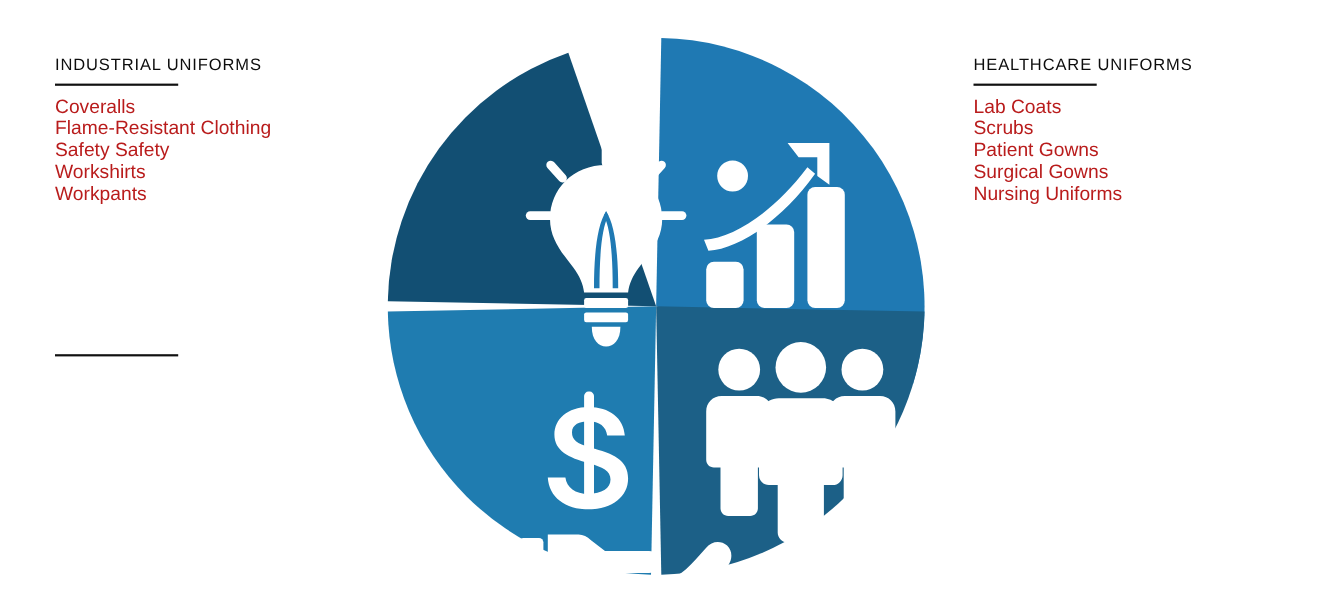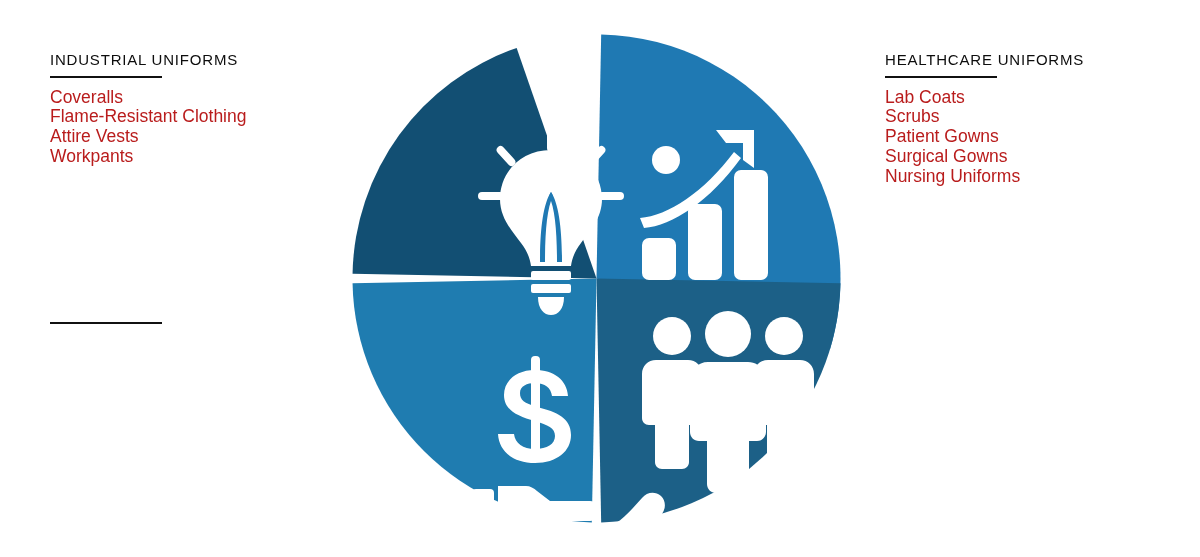--- a/index.html
+++ b/index.html
@@ -73,21 +73,22 @@
 <body>
 
 <div id="canvas">
 
   <div class="block tl">
     <div class="block-title">INDUSTRIAL UNIFORMS</div>
     <div class="block-rule"></div>
     <ul class="block-list">
       <li>Coveralls</li>
       <li>Flame-Resistant Clothing</li>
-      <li>Attire Vests</li>
+      <li>Safety Safety</li>
+      <li>Workshirts</li>
       <li>Workpants</li>
     </ul>
   </div>
 
   <div class="block tr">
     <div class="block-title">HEALTHCARE UNIFORMS</div>
     <div class="block-rule"></div>
     <ul class="block-list">
       <li>Lab Coats</li>
       <li>Scrubs</li>

